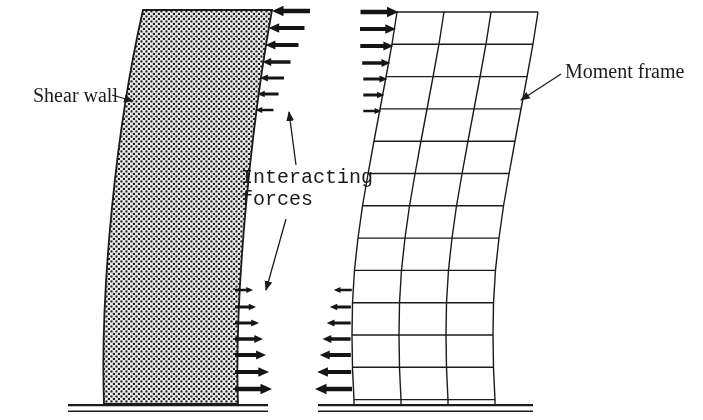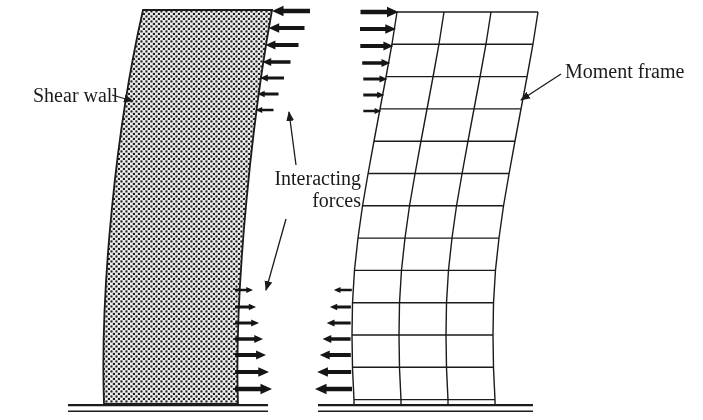--- a/index.html
+++ b/index.html
@@ -1,21 +1,21 @@
 <!DOCTYPE html>
 <html><head>
 <meta charset="utf-8">
 <style>
   html,body{margin:0;padding:0;background:#ffffff;}
   .fig{position:relative;width:703px;height:420px;background:#ffffff;overflow:hidden;
        font-family:"Liberation Serif","DejaVu Serif",serif;}
   .fig svg{position:absolute;left:0;top:0;}
   .label{position:absolute;color:#1b1b1b;font-size:20px;line-height:22px;white-space:normal;}
   #lbl-shear{left:12px;top:84px;margin-left:21px;}
-  #lbl-int{left:241px;top:167px;width:120px;text-align:right;}
+  #lbl-int{left:241px;top:167px;width:120px;text-align:left;font-family:Liberation Mono, monospace;}
   #lbl-moment{left:565px;top:60px;width:140px;}
 </style>
 </head>
 <body>
 
 <div class="fig">
   <svg width="703" height="420" viewBox="0 0 703 420">
     <defs>
       <pattern id="stipple" width="5" height="5" patternUnits="userSpaceOnUse">
         <rect width="5" height="5" fill="#ededed"></rect>

